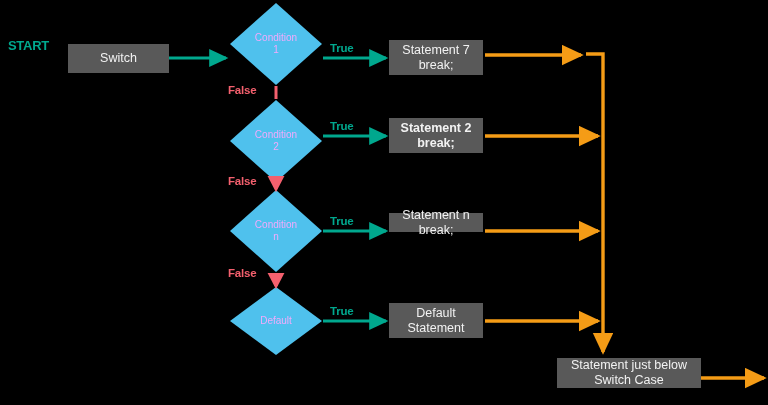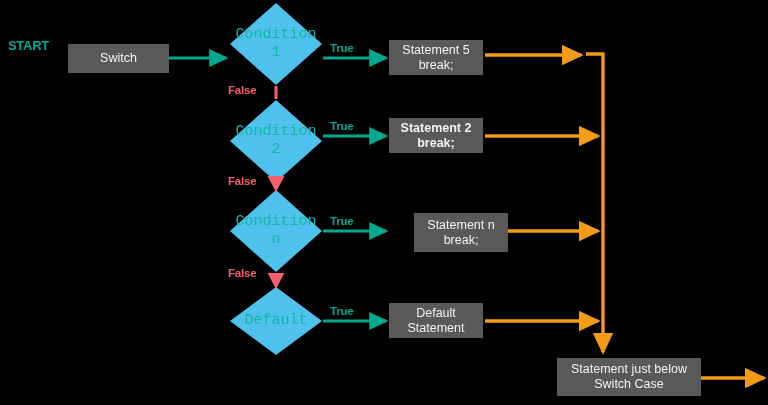--- a/index.html
+++ b/index.html
@@ -39,23 +39,22 @@
     font-size: 12.5px;
     display: flex;
     align-items: center;
     justify-content: center;
     text-align: center;
     line-height: 1.2;
     white-space: pre-line;
     box-sizing: border-box;
   }
   .diamond-text {
-    color: #14b8a6;
-    font-size: 15px;
-    font-family: Liberation Mono, monospace;
+    color: #f0abfc;
+    font-size: 10px;
   }
   .edge-label {
     position: absolute;
     font-weight: bold;
     font-size: 11.5px;
     letter-spacing: -0.2px;
     white-space: nowrap;
   }
   .lbl-true { color: #00a88e; }
   .lbl-false { color: #f4606e; }
@@ -109,33 +108,33 @@
     <line x1="485" y1="231" x2="598" y2="231" stroke="#f59c16" stroke-width="3.4" marker-end="url(#arrow-orange)"></line>
     <line x1="485" y1="321" x2="598" y2="321" stroke="#f59c16" stroke-width="3.4" marker-end="url(#arrow-orange)"></line>
 
     <line x1="701" y1="378" x2="764" y2="378" stroke="#f59c16" stroke-width="3.4" marker-end="url(#arrow-orange)"></line>
   </svg>
 
   <div class="lbl-start" style="left:8px; top:38px;">START</div>
 
   <div class="proc-box" style="left:68px; top:44px; width:101px; height:29px;">Switch</div>
 
-  <div class="proc-box" style="left:389px; top:40px; width:94px; height:35px;">Statement 5
+  <div class="proc-box" style="left:389px; top:40px; width:94px; height:35px;">Statement 7
 break;</div>
 
   <div class="proc-box" style="left:389px; top:118px; width:94px; height:35px;font-weight:bold;">Statement 2
 break;</div>
 
-  <div class="proc-box" style="left:389px; top:213px; width:94px; height:39px;margin-left:25px;">Statement n
+  <div class="proc-box" style="left:389px; top:213px; width:94px; height:19px;">Statement n
 break;</div>
 
   <div class="proc-box" style="left:389px; top:303px; width:94px; height:35px;">Default
 Statement</div>
 
-  <div class="proc-box" style="left:557px; top:358px; width:144px; height:38px;">Statement just below
+  <div class="proc-box" style="left:557px; top:358px; width:144px; height:30px;">Statement just below
 Switch Case</div>
 
   <div class="node-label diamond-text" style="left:230px; top:14px; width:92px; height:60px;">Condition
 1</div>
 
   <div class="node-label diamond-text" style="left:230px; top:111px; width:92px; height:60px;">Condition
 2</div>
 
   <div class="node-label diamond-text" style="left:230px; top:201px; width:92px; height:60px;">Condition
 n</div>

